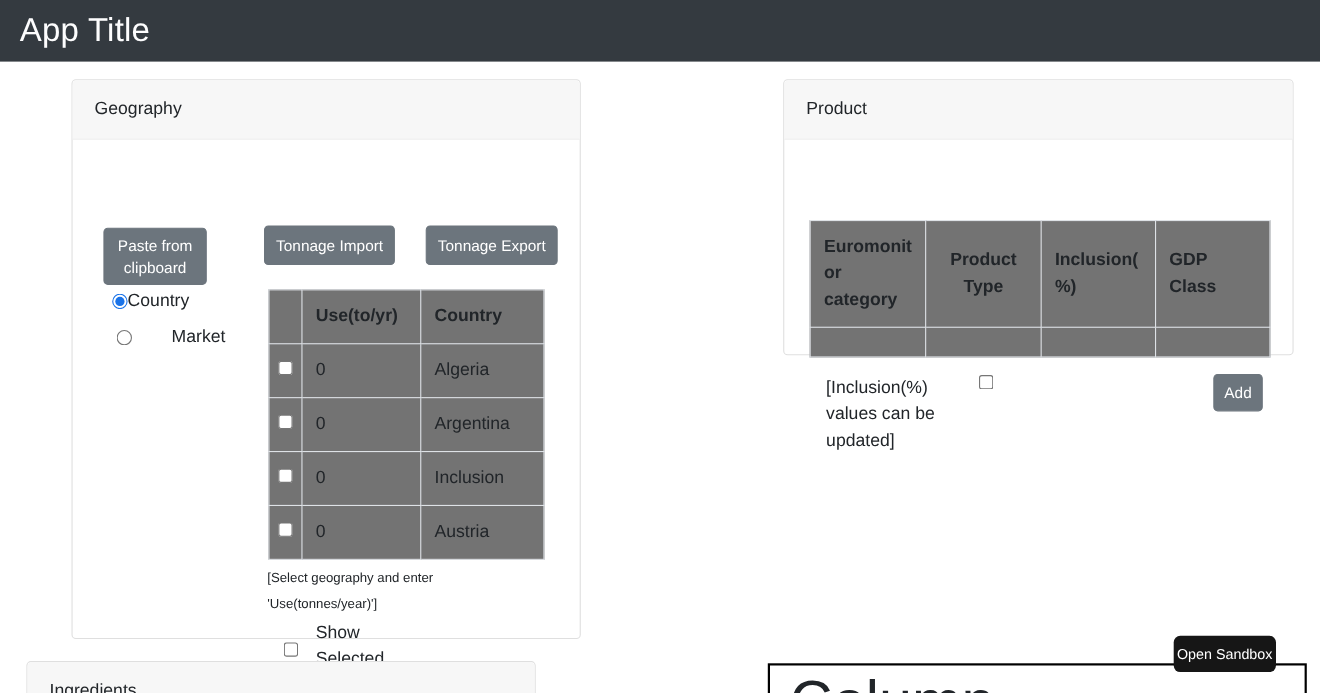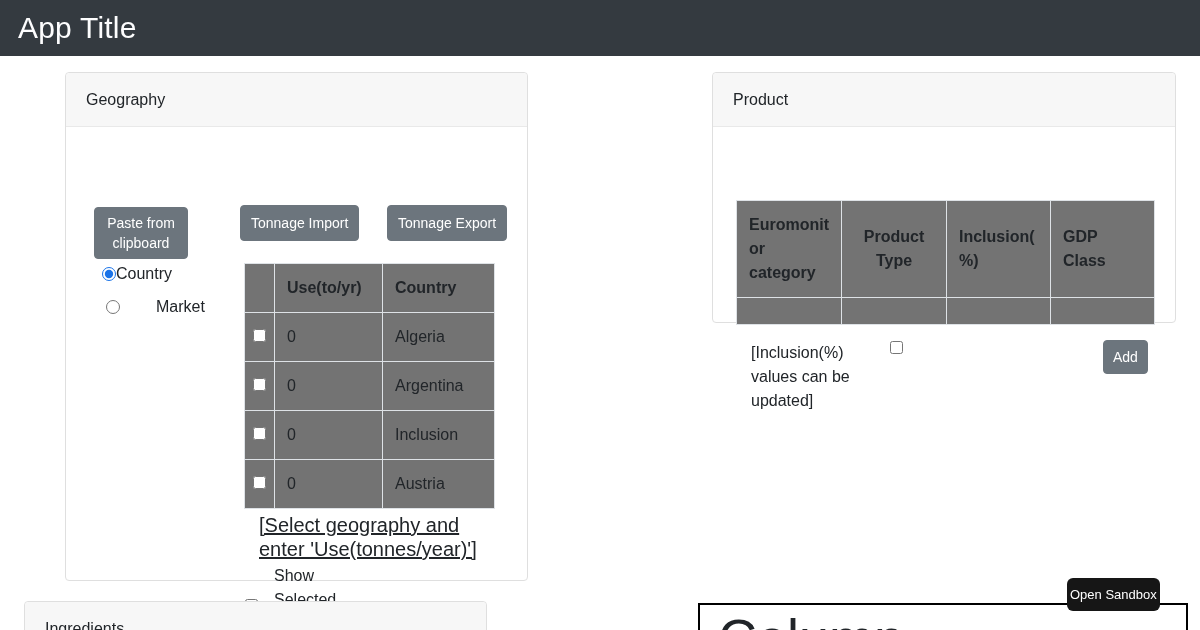--- a/index.html
+++ b/index.html
@@ -66,22 +66,22 @@
   th,td{border:1px solid var(--table-border);padding:12px;text-align:left;line-height:24px;vertical-align:middle;overflow-wrap:break-word;}
   th{font-weight:bold;}
   input[type="checkbox"]{width:13px;height:13px;margin:0;}
 
   .geo-table{position:absolute;left:178px;top:136px;width:250px;}
   .geo-table .c-check{width:30px;}
   .geo-table .c-use{width:108px;}
   .geo-table .c-country{width:112px;}
   .geo-table td.check-cell{padding:12px 8px;text-align:center;}
 
-  .geo-note{position:absolute;left:193px;top:386px;width:225px;font-size:20px;line-height:24px;text-decoration:underline;}
-  .show-selected{position:absolute;left:179px;top:437px;display:flex;align-items:flex-end;cursor:pointer;}
+  .geo-note{position:absolute;left:177px;top:386px;width:225px;font-size:12px;line-height:24px;}
+  .show-selected{position:absolute;left:192px;top:437px;display:flex;align-items:center;cursor:pointer;}
   .show-selected input{margin-top:5px;}
   .show-selected .lbl{margin-left:16px;width:70px;font-size:16px;line-height:24px;}
 
   .prod-table{position:absolute;left:23px;top:73px;width:418px;}
   .prod-table .c1{width:105px;}
   .prod-table .c2{width:105px;text-align:center;}
   .prod-table .c3{width:104px;}
   .prod-table .c4{width:104px;}
   .prod-table td.empty{height:27px;padding:1px 12px;}
 

